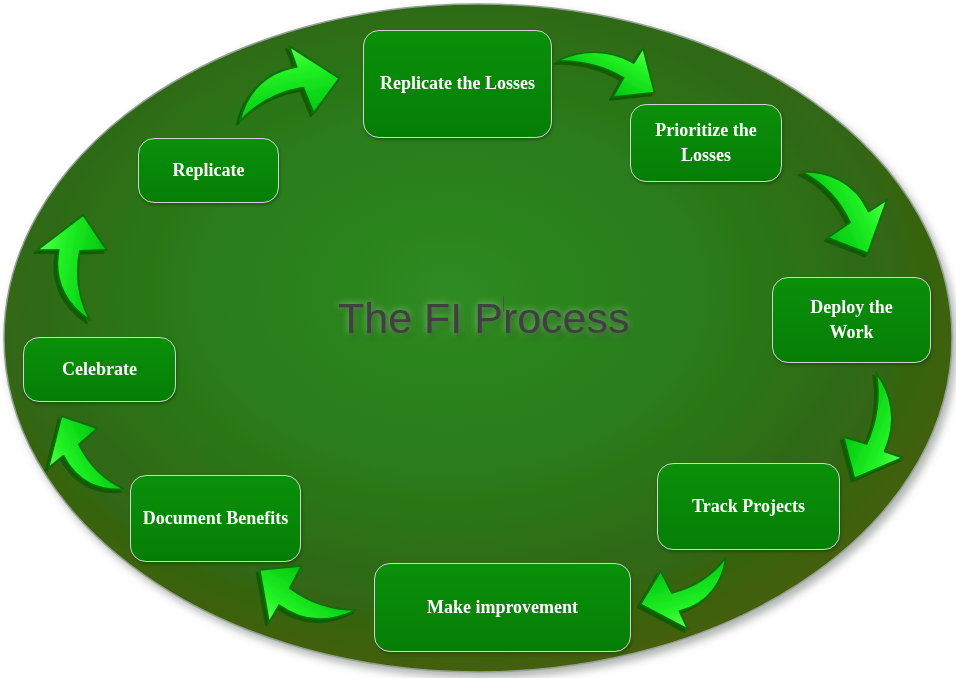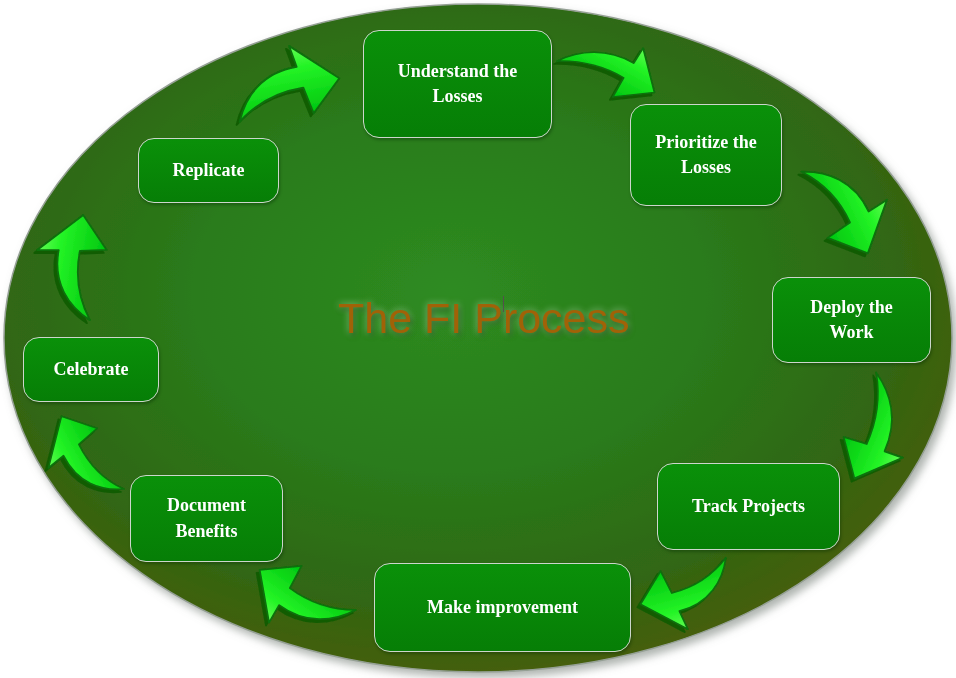--- a/index.html
+++ b/index.html
@@ -10,31 +10,31 @@
   .stage svg{position:absolute;left:0;top:0;z-index:1;}
   .node{
     position:absolute;z-index:2;display:flex;align-items:center;justify-content:center;
     text-align:center;color:#fff;font-weight:bold;font-size:18px;line-height:1.4;
     background:linear-gradient(180deg,#0a9009 0%,#067e06 100%);
     border:1.6px solid #ccd6cc;border-radius:16px;
     box-shadow:1px 2px 3px rgba(0,40,0,.35);
     padding:4px 10px;box-sizing:border-box;
   }
   #node-understand{left:363px;top:30px;width:189px;height:108px;}
-  #node-prioritize{left:630px;top:104px;width:152px;height:102px;padding:4px 16px;}
+  #node-prioritize{left:630px;top:104px;width:152px;height:78px;padding:4px 16px;}
   #node-deploy{left:772px;top:277px;width:159px;height:86px;padding:4px 24px;}
   #node-track{left:657px;top:463px;width:183px;height:87px;}
   #node-improve{left:358px;top:563px;width:257px;height:89px;margin-left:16px;}
-  #node-document{left:130px;top:475px;width:153px;height:87px;}
-  #node-celebrate{left:23px;top:337px;width:136px;height:65px;}
+  #node-document{left:130px;top:475px;width:171px;height:87px;}
+  #node-celebrate{left:23px;top:337px;width:153px;height:65px;}
   #node-replicate{left:114px;top:138px;width:141px;height:65px;margin-left:24px;}
   .title{
     position:absolute;z-index:2;left:338px;top:294px;
     font-family:"Liberation Sans",sans-serif;font-size:43px;font-weight:400;
-    color:#a16207;white-space:nowrap;
+    color:#404040;white-space:nowrap;
     text-shadow:2px 3px 5px rgba(35,80,30,.7), 0 0 7px rgba(235,255,230,.55);
   }
   .caret{
     position:absolute;z-index:3;left:503px;top:296px;width:1px;height:16px;
     background:rgba(90,70,85,.85);
   }
 </style>
 </head>
 <body>
 
@@ -87,21 +87,21 @@
     </g>
     <g filter="url(#aShadow)">
       <use href="#swoosh" transform="translate(70,262) scale(0.92,0.92) rotate(290) translate(-55,-45)"></use>
     </g>
   </svg>
 
   <div class="title">The FI Process</div>
   <div class="caret"></div>
 
   <div class="node" id="node-understand">
-    <span>Understand the Losses</span>
+    <span>Replicate the Losses</span>
   </div>
   <div class="node" id="node-prioritize">
     <span>Prioritize the Losses</span>
   </div>
   <div class="node" id="node-track">
     <span>Track Projects</span>
   </div>
   <div class="node" id="node-deploy">
     <span>Deploy the Work</span>
   </div>

